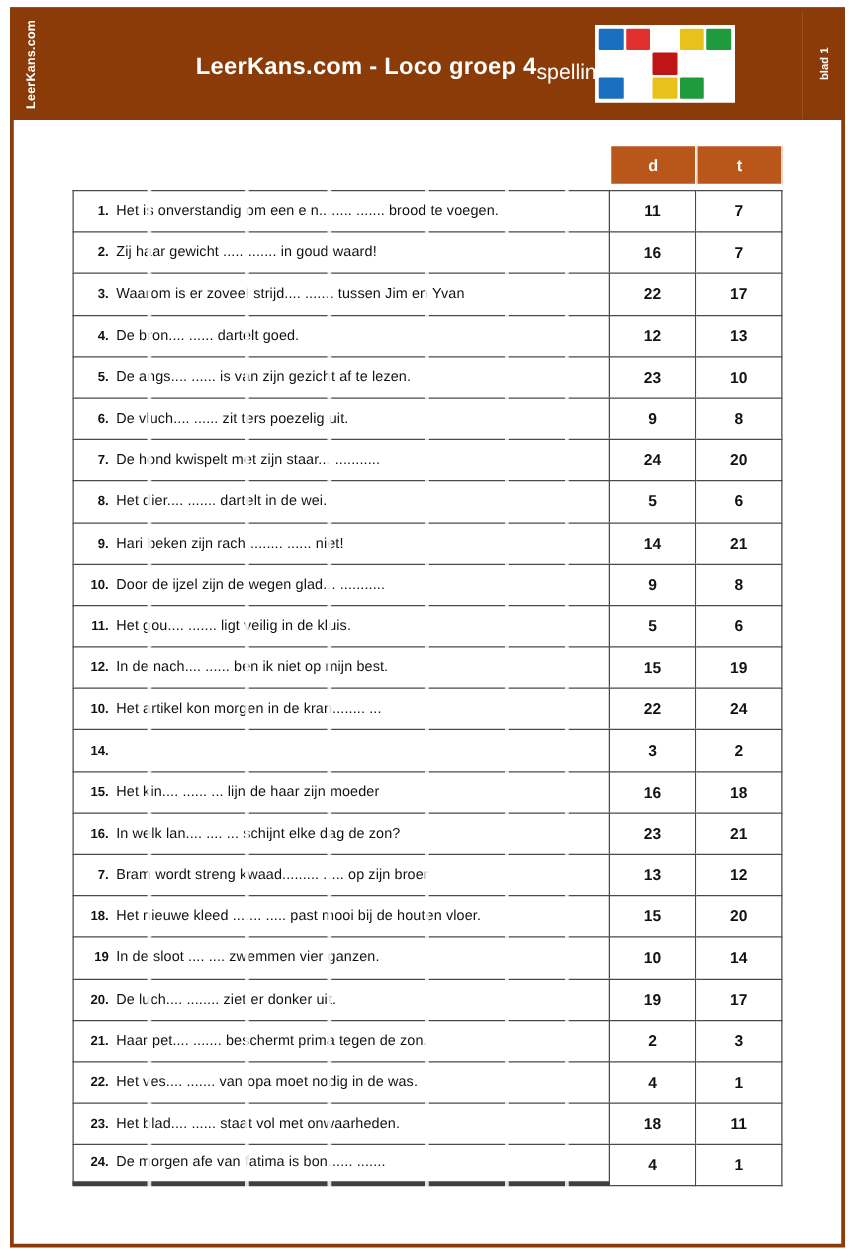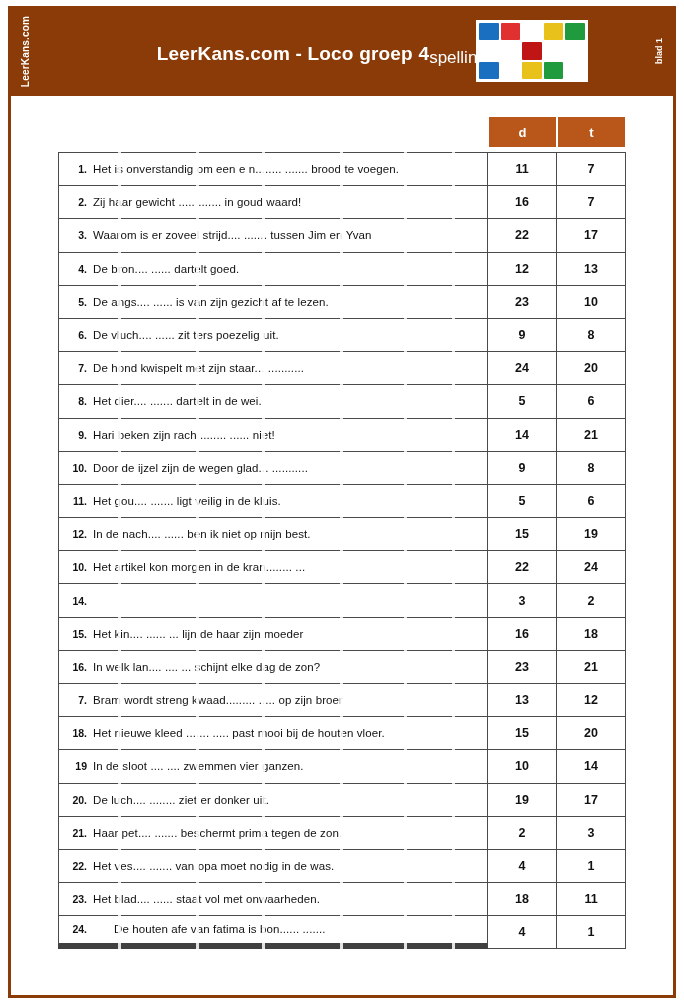--- a/index.html
+++ b/index.html
@@ -146,21 +146,21 @@
     display: flex;
     align-items: center;
     padding-left: 8px;
     font-size: 11.5px;
     color: #111111;
     overflow: hidden;
     white-space: nowrap;
     position: relative;
     background: #ffffff;
   }
-  .row:last-child .sentence { border-bottom: 6px solid #404040; gap: 21px; }
+  .row:last-child .sentence { border-bottom: 4px solid #404040; }
   .row .num {
     display: inline-block;
     min-width: 20px;
     text-align: right;
     font-weight: bold;
     font-size: 10.5px;
     margin-right: 6px;
   }
   .row .txt {
     font-size: 11.5px;
@@ -413,21 +413,21 @@
         <div class="sentence">
           <span class="num">23.</span>
           <span class="txt">Het blad.... ...... staat vol met onwaarheden.</span>
         </div>
         <div class="cell">18</div>
         <div class="cell">11</div>
       </div>
       <div class="row">
         <div class="sentence">
           <span class="num">24.</span>
-          <span class="txt">De houten afe van fatima is bon...... .......</span>
+          <span class="txt">De morgen afe van fatima is bon...... .......</span>
         </div>
         <div class="cell">4</div>
         <div class="cell">1</div>
       </div>
     </div>
 
   <div class="scanband" style="left:118px"></div>
   <div class="scanband" style="left:196px"></div>
   <div class="scanband" style="left:262px"></div>
   <div class="scanband" style="left:340px"></div>

